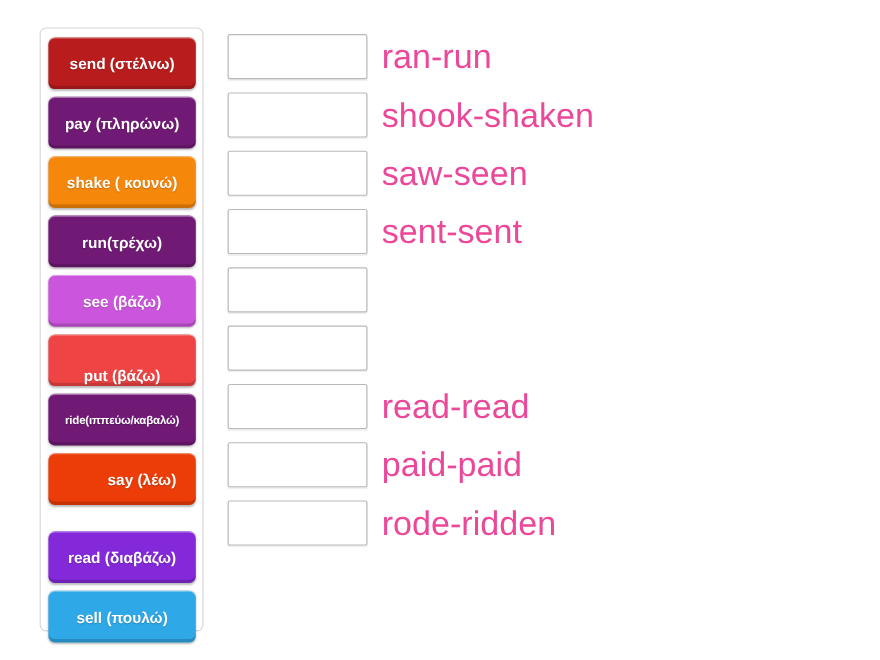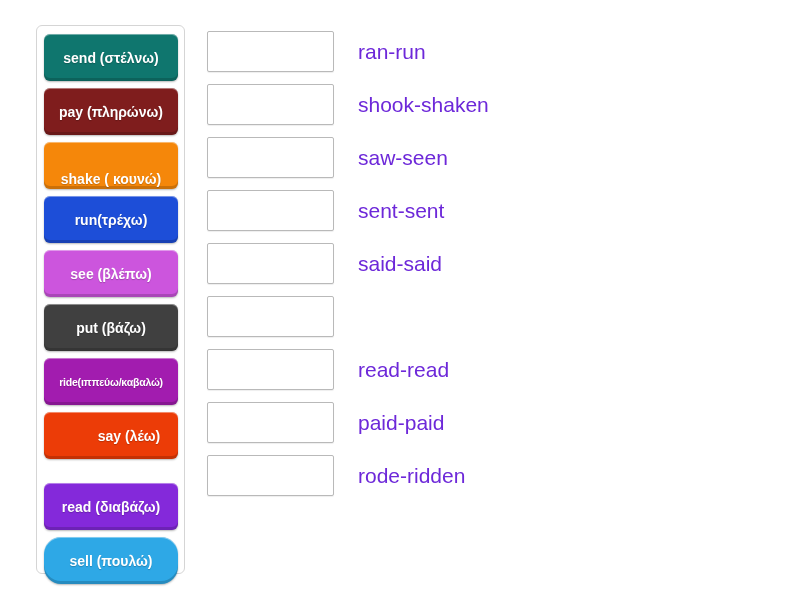--- a/index.html
+++ b/index.html
@@ -71,62 +71,62 @@
   .drop-box {
     width: 127px;
     height: 41px;
     background: #ffffff;
     border: 1px solid #b9b9b9;
     border-radius: 2px;
     flex: 0 0 auto;
     box-shadow: 0 1px 1px rgba(0,0,0,0.07);
   }
   .answer-text {
-    margin-left: 24px;
-    font-size: 21px;
+    margin-left: 13px;
+    font-size: 31px;
     line-height: 34px;
-    color: #6d28d9;
+    color: #ec4899;
     font-weight: normal;
     white-space: nowrap;
   }
 </style>
 </head>
 <body>
 
 <div id="activity">
 
   <div id="tile-tray">
-      <div class="tile" style="background: #0f766e;">
+      <div class="tile" style="background: #b91c1c;">
         <span>send (στέλνω)</span>
       </div>
-      <div class="tile" style="background: #7f1d1d;">
+      <div class="tile" style="background: #701a75;">
         <span>pay (πληρώνω)</span>
       </div>
-      <div class="tile" style="background: rgb(245, 135, 10); align-items: flex-end;">
+      <div class="tile" style="background: rgb(245, 135, 10);">
         <span>shake ( κουνώ)</span>
       </div>
-      <div class="tile" style="background: #1d4ed8;">
+      <div class="tile" style="background: #701a75;">
         <span>run(τρέχω)</span>
       </div>
       <div class="tile" style="background: rgb(204, 85, 221);">
-        <span>see (βλέπω)</span>
+        <span>see (βάζω)</span>
       </div>
-      <div class="tile" style="background: #404040;">
+      <div class="tile" style="background: #ef4444; align-items: flex-end;">
         <span>put (βάζω)</span>
       </div>
-      <div class="tile small" style="background: #a21caf;">
+      <div class="tile small" style="background: #701a75;">
         <span>ride(ιππεύω/καβαλώ)</span>
       </div>
       <div class="tile" style="background: rgb(236, 60, 7); padding-left: 40px;">
         <span>say (λέω)</span>
       </div>
       <div class="tile" style="background: rgb(132, 41, 218); margin-top: 24px;">
         <span>read (διαβάζω)</span>
       </div>
-      <div class="tile" style="background: rgb(46, 168, 230); border-radius: 17px;">
+      <div class="tile" style="background: rgb(46, 168, 230);">
         <span>sell (πουλώ)</span>
       </div>
     </div>
 
   <div id="answer-list">
       <div class="answer-row">
         <div class="drop-box"></div>
         <div class="answer-text">ran-run</div>
       </div>
       <div class="answer-row">
@@ -136,21 +136,20 @@
       <div class="answer-row">
         <div class="drop-box"></div>
         <div class="answer-text">saw-seen</div>
       </div>
       <div class="answer-row">
         <div class="drop-box"></div>
         <div class="answer-text">sent-sent</div>
       </div>
       <div class="answer-row">
         <div class="drop-box"></div>
-        <div class="answer-text">said-said</div>
       </div>
       <div class="answer-row">
         <div class="drop-box"></div>
       </div>
       <div class="answer-row">
         <div class="drop-box"></div>
         <div class="answer-text">read-read</div>
       </div>
       <div class="answer-row">
         <div class="drop-box"></div>

